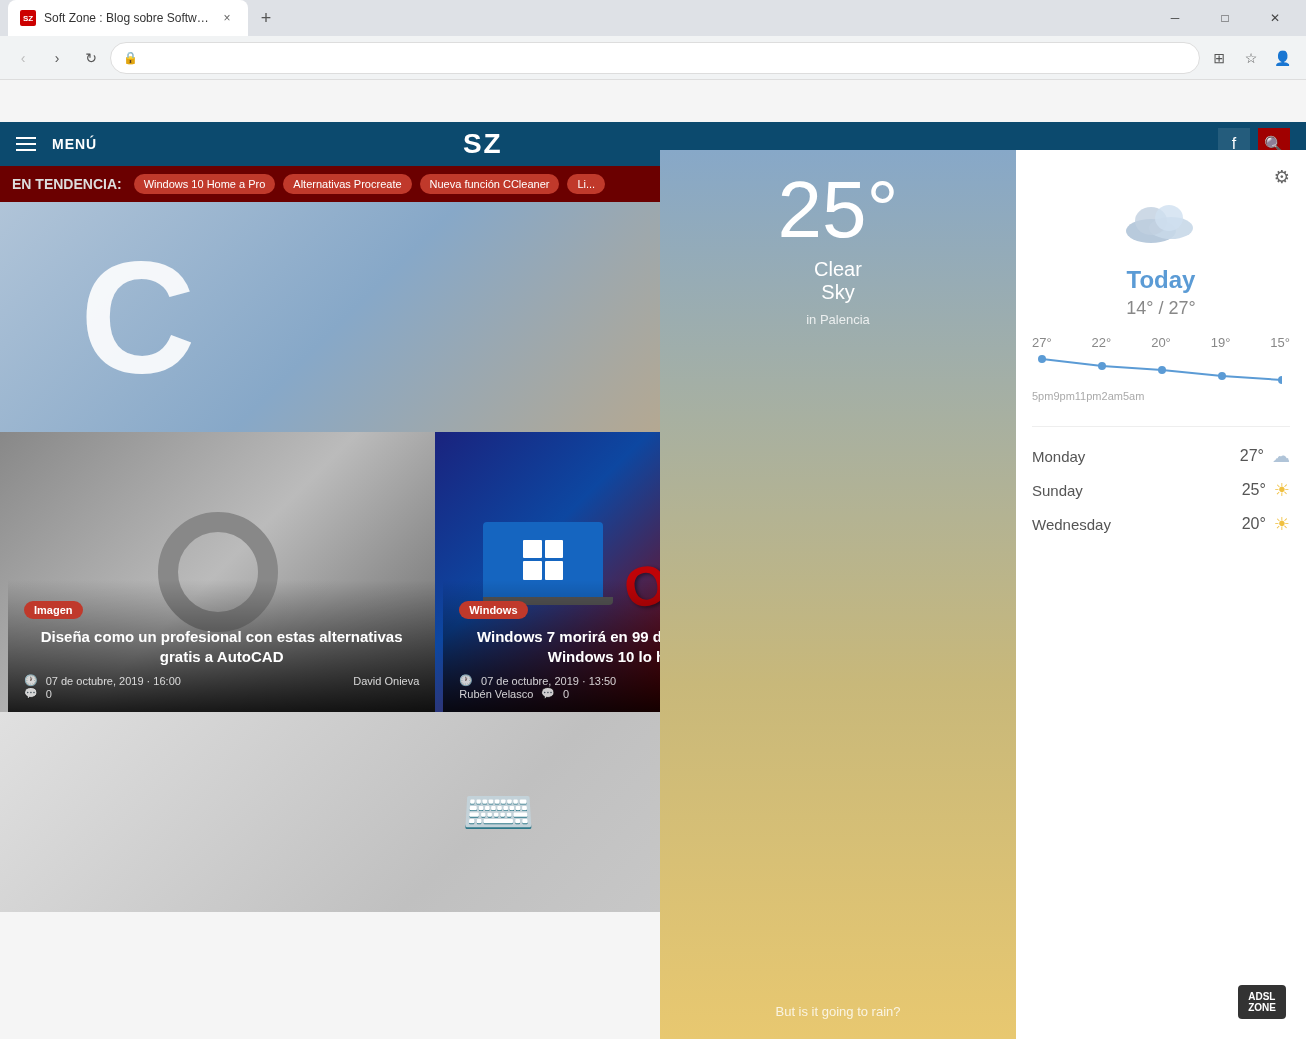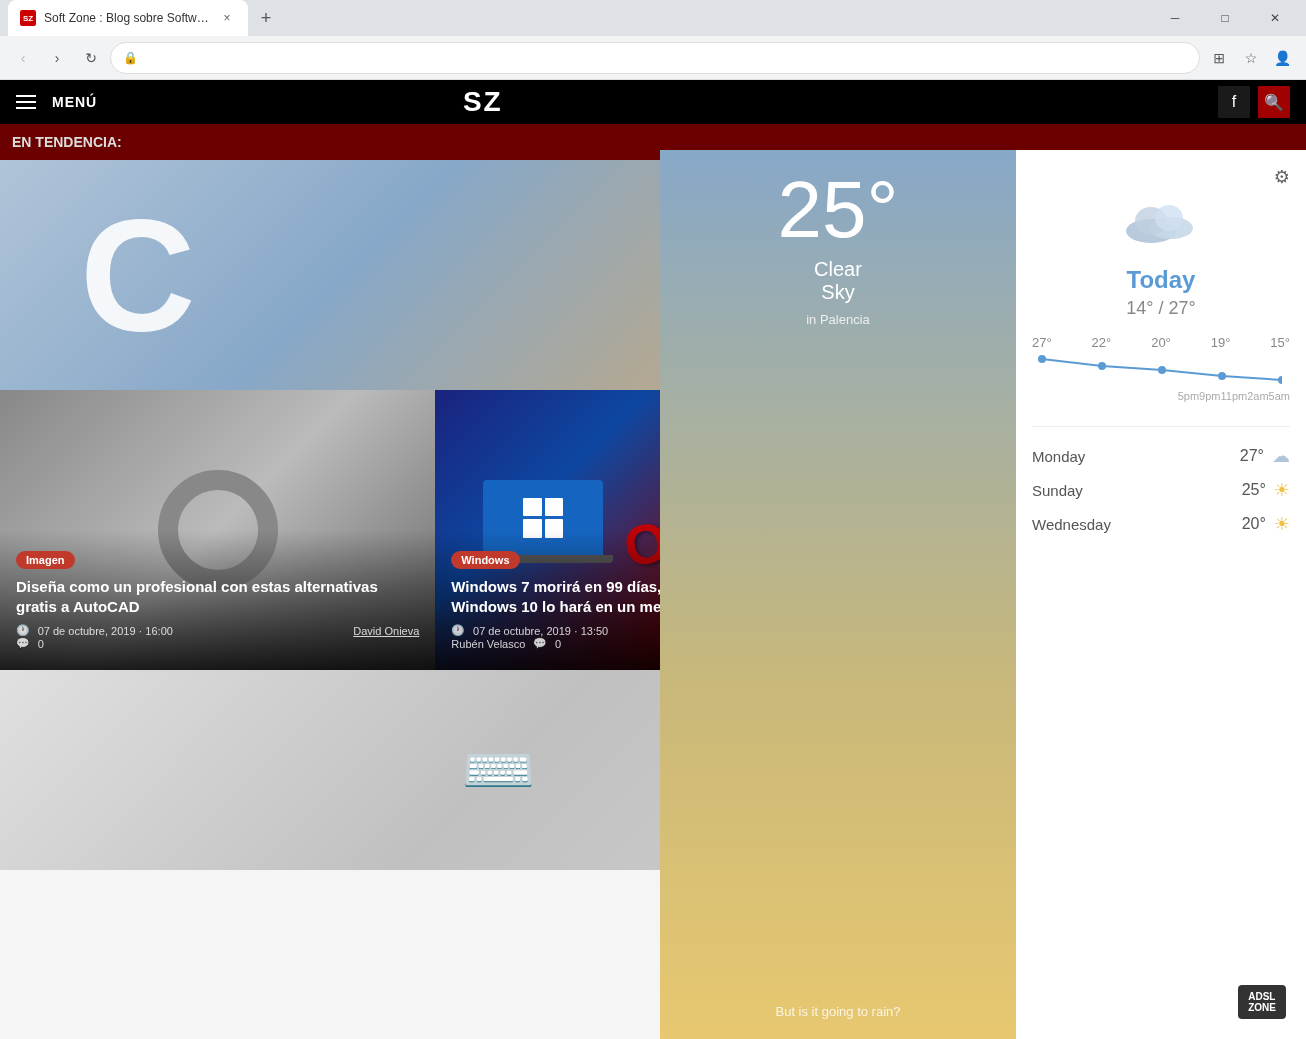--- a/index.html
+++ b/index.html
@@ -27,21 +27,21 @@
     .address-text { flex: 1; }
     .nav-actions { display: flex; gap: 2px; }
 
     
     .browser-content { flex: 1; overflow: hidden; position: relative; }
 
     
     .website { width: 100%; height: 100%; background: #f5f5f5; overflow: hidden; position: relative; }
 
     
-    .site-header { background: #000000; color: white; }
+    .site-header { background: #0c4a6e; color: white; margin-top: 42px; }
     .menu-bar { height: 44px; display: flex; align-items: center; padding: 0 16px; gap: 16px; }
     .hamburger { display: flex; flex-direction: column; gap: 4px; cursor: pointer; }
     .hamburger span { width: 20px; height: 2px; background: white; display: block; }
     .menu-text { font-size: 14px; font-weight: bold; letter-spacing: 1px; }
     .logo { font-size: 28px; font-weight: bold; color: white; margin-left: auto; margin-right: auto; letter-spacing: 2px; }
     .header-icons { display: flex; gap: 8px; margin-left: auto; }
     .header-icon { width: 32px; height: 32px; background: rgba(255,255,255,0.1); display: flex; align-items: center; justify-content: center; cursor: pointer; font-size: 16px; }
     .header-icon.search-icon-btn { background: #a00000; }
 
     .trending-bar { background: #6b0000; min-height: 36px; display: flex; align-items: center; padding: 0 12px; gap: 12px; overflow: hidden; }
@@ -56,27 +56,27 @@
 
     
     .cards-section { display: flex; gap: 0; background: #f0f0f0; }
     .article-card { flex: 1; position: relative; overflow: hidden; }
     .card-img-1 { background: linear-gradient(135deg, #888 0%, #bbb 50%, #666 100%); height: 280px; display: flex; align-items: center; justify-content: center; }
     .card-img-2 { background: linear-gradient(135deg, #1a237e 0%, #0d47a1 30%, #880000 70%); height: 280px; display: flex; align-items: center; justify-content: center; position: relative; overflow: hidden; }
     .card-img-3 { background: linear-gradient(135deg, #b71c1c 0%, #880e0e 50%, #c62828 100%); height: 280px; display: flex; align-items: center; justify-content: center; }
 
     .goodbye-text { font-size: 56px; font-weight: bold; color: #cc0000; transform: rotate(-10deg); opacity: 0.9; text-shadow: 2px 2px 4px rgba(0,0,0,0.5); }
 
-    .card-overlay { position: absolute; bottom: 0; left: 0; right: 0; background: linear-gradient(transparent, rgba(0,0,0,0.85)); padding: 20px 16px 20px; color: white; }
+    .card-overlay { position: absolute; bottom: 0; left: 8px; right: 0; background: linear-gradient(transparent, rgba(0,0,0,0.85)); padding: 20px 16px 12px; color: white; }
     .card-tag { display: inline-block; background: #c0392b; color: white; padding: 3px 10px; border-radius: 12px; font-size: 11px; font-weight: bold; margin-bottom: 8px; }
     .card-tag.windows { background: #c0392b; }
     .card-tag.imagen { background: #c0392b; }
-    .card-title { font-size: 15px; font-weight: bold; line-height: 1.3; margin-bottom: 8px; }
+    .card-title { font-size: 15px; font-weight: bold; line-height: 1.3; margin-bottom: 8px; text-align: center; }
     .card-meta { display: flex; align-items: center; gap: 8px; font-size: 11px; opacity: 0.8; }
-    .card-meta-right { margin-left: auto; text-decoration: underline; }
+    .card-meta-right { margin-left: auto; }
 
     
     .bottom-section { display: flex; gap: 0; background: #f0f0f0; }
     .bottom-left { flex: 1; }
     .bottom-left-img { height: 200px; background: linear-gradient(135deg, #e0e0e0 0%, #c0c0c0 50%, #d0d0d0 100%); display: flex; align-items: center; justify-content: center; }
     .keyboard-visual { color: #888; font-size: 14px; }
 
     .bottom-right { width: 310px; background: #fce4e4; padding: 20px; }
     .windows10-link { display: flex; align-items: center; gap: 8px; font-size: 20px; font-weight: bold; color: #222; margin-bottom: 12px; }
     .windows10-link span { color: #222; }
@@ -92,21 +92,21 @@
     .weather-question { font-size: 13px; color: rgba(255,255,255,0.8); margin-top: auto; }
 
     .weather-right { width: 290px; background: white; display: flex; flex-direction: column; padding: 16px; }
     .weather-settings { align-self: flex-end; color: #666; font-size: 18px; cursor: pointer; }
     .weather-cloud-icon { font-size: 50px; color: #b0c4d8; text-align: center; margin: 8px auto; }
     .today-label { font-size: 24px; color: #5b9bd5; font-weight: bold; text-align: center; }
     .today-range { font-size: 18px; color: #888; text-align: center; margin: 4px 0; }
     
     .hourly-chart { margin: 12px 0; }
     .temps-row { display: flex; justify-content: space-between; font-size: 13px; color: #888; margin-bottom: 4px; }
-    .times-row { display: flex; justify-content: flex-end; font-size: 11px; color: #aaa; margin-top: 2px; }
+    .times-row { display: flex; justify-content: flex-start; font-size: 11px; color: #aaa; margin-top: 2px; }
 
     .forecast-divider { border: none; border-top: 1px solid #eee; margin: 12px 0; }
     .forecast-row { display: flex; align-items: center; padding: 6px 0; }
     .forecast-day { flex: 1; font-size: 15px; color: #555; }
     .forecast-temp { font-size: 16px; color: #555; margin-right: 8px; }
     .forecast-icon { font-size: 18px; color: #b0c4d8; }
     .forecast-icon.sunny { color: #f0c040; }
 
     
     .adsl-badge { position: absolute; bottom: 20px; right: 20px; z-index: 200; }
@@ -177,20 +177,26 @@
           <div class="logo">
             <span>SZ</span>
           </div>
           <div class="header-icons">
             <div class="header-icon">f</div>
             <div class="header-icon search-icon-btn">🔍</div>
           </div>
         </div>
         <div class="trending-bar">
           <span class="trending-label">EN TENDENCIA:</span>
+          <div class="trending-items">
+            <span class="trending-item">Windows 10 Home a Pro</span>
+            <span class="trending-item">Alternativas Procreate</span>
+            <span class="trending-item">Nueva función CCleaner</span>
+            <span class="trending-item">Li...</span>
+          </div>
         </div>
       </div>
 
       <div class="hero">
         <div class="hero-letter">C</div>
         <div class="hero-text-overlay">o2online...</div>
       </div>
 
       <div class="cards-section">
 

